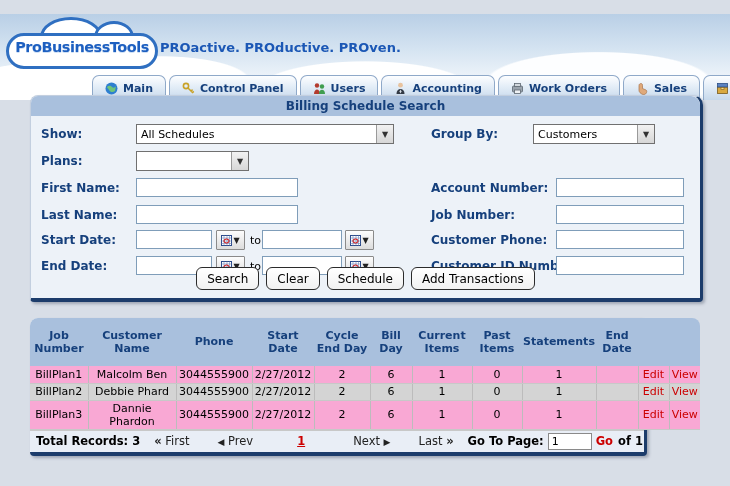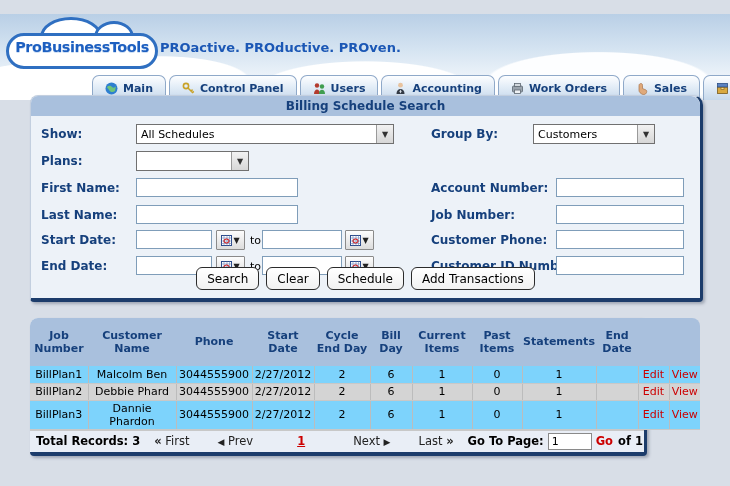--- a/index.html
+++ b/index.html
@@ -98,21 +98,21 @@
   #results-table { width:670px; border-collapse:collapse; table-layout:fixed; }
   #results-table th {
     background:#a9c0dd; color:#16407c; font-size:11px; font-weight:bold;
     padding:3px 1px; line-height:1.2; vertical-align:middle; height:48px;
   }
   #results-table th:first-child { border-radius:8px 0 0 0; }
   #results-table th:last-child { border-radius:0 8px 0 0; }
   #results-table td {
     font-size:11px; color:#000; text-align:center; padding:1px 2px;
     border-right:1px solid #bcbcbc; border-bottom:1px solid #c8c8c8;
-    background:#7dd3fc; height:17px; overflow:hidden; word-wrap:break-word;
+    background:#f9a8d4; height:17px; overflow:hidden; word-wrap:break-word;
   }
   #results-table tr.alt td { background:#d4d4d4; }
   #results-table td.linkcell { color:#cc0000; cursor:pointer; }
   #results-table td:last-child { border-right:none; }
 
   #results-footer {
     height:22px; background:#e9eef6; display:flex; align-items:center;
     font-size:11.5px; font-weight:bold; color:#000; padding:0 6px; white-space:nowrap;
     border-top:1px solid #c8c8c8; border-radius:0 0 0 2px;
   }

